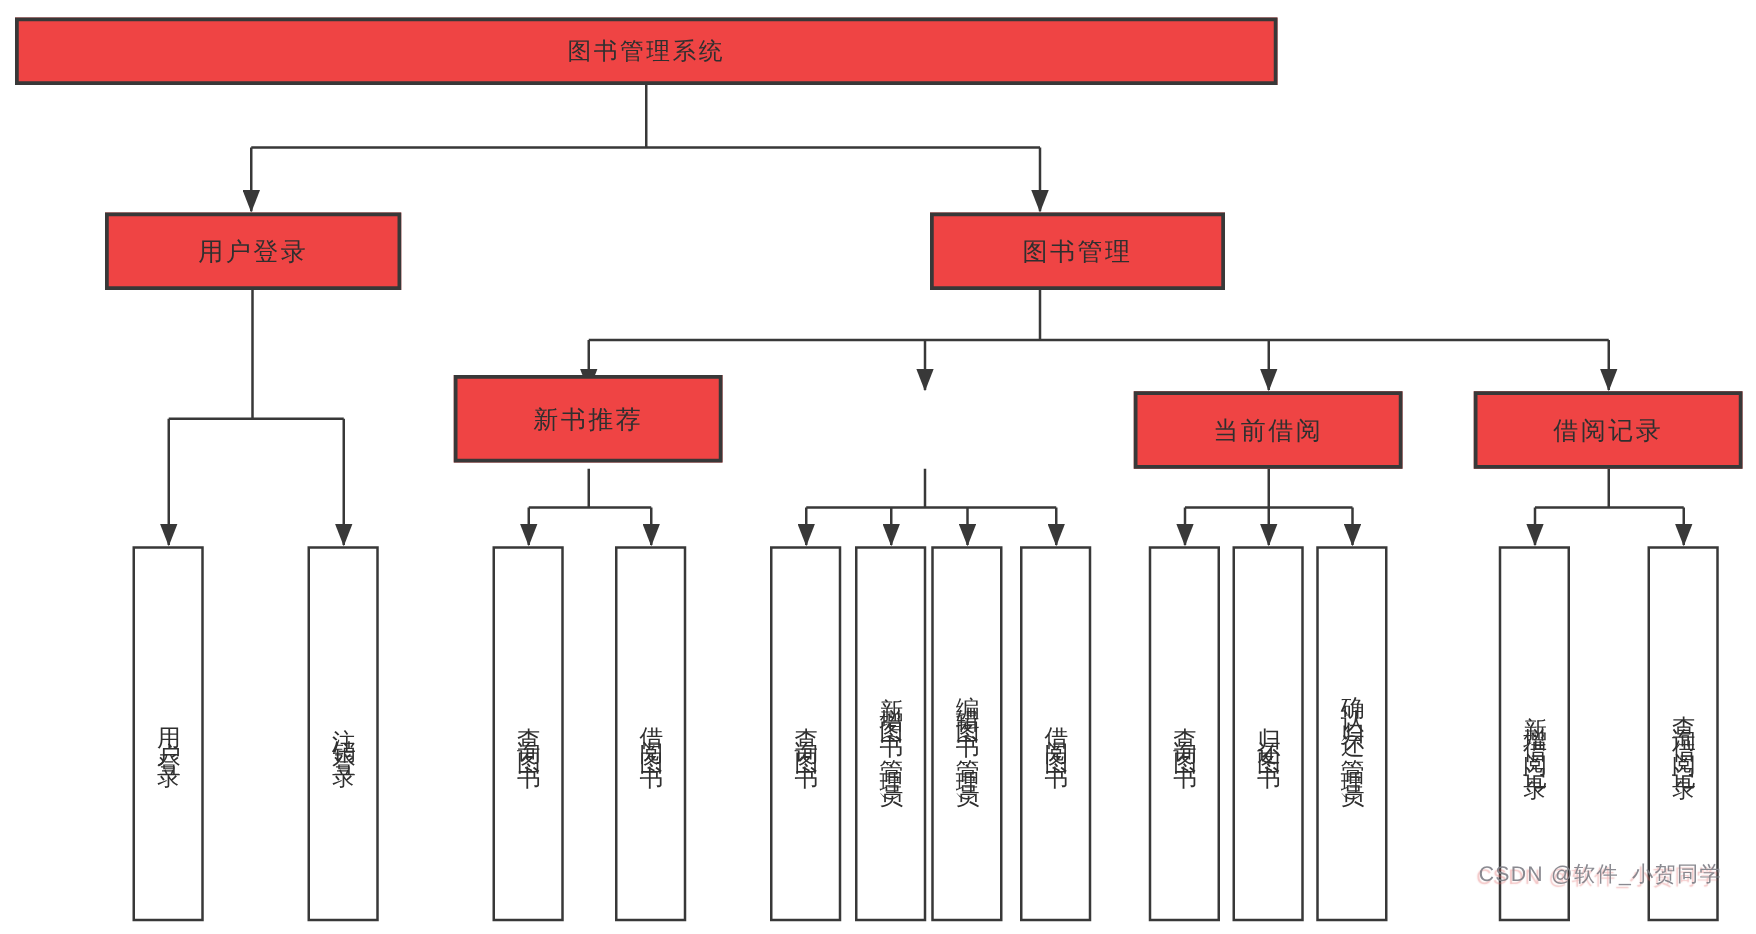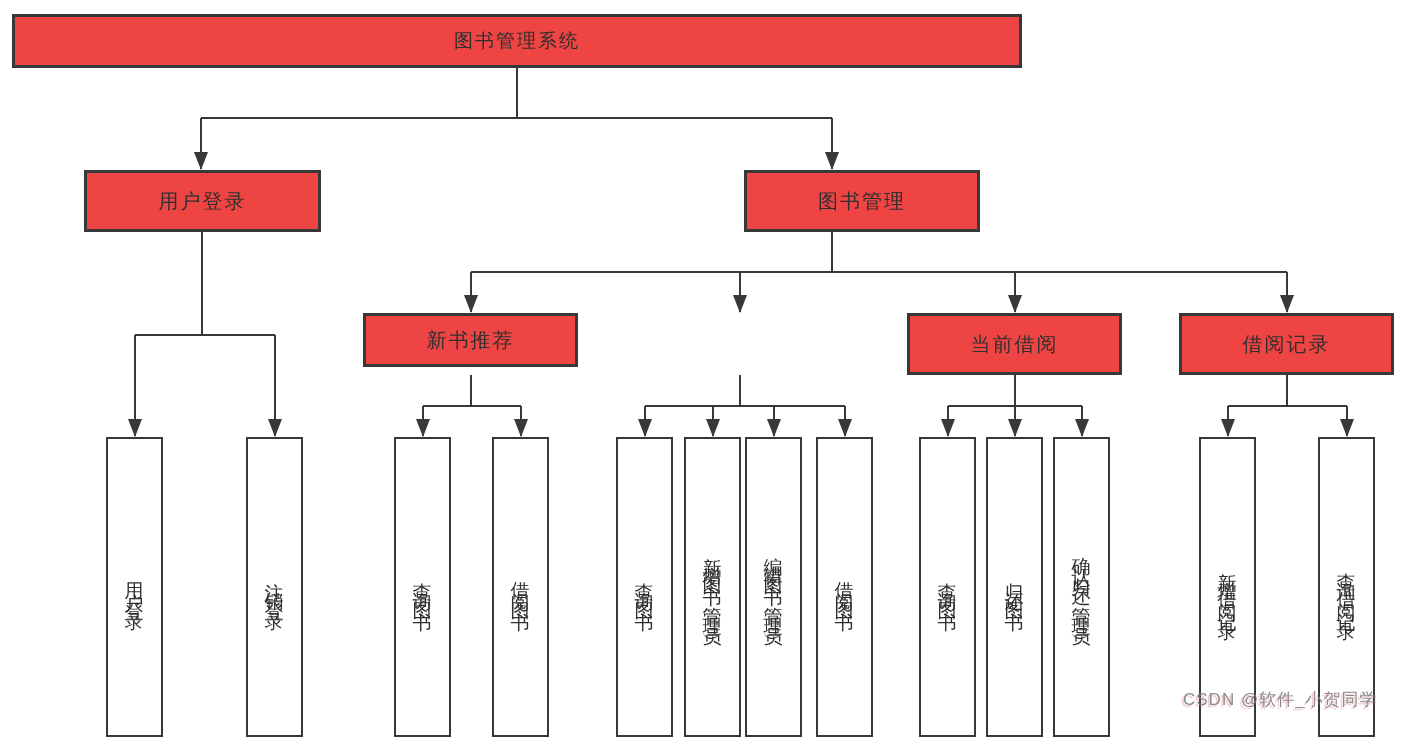--- a/index.html
+++ b/index.html
@@ -62,21 +62,21 @@
     <path class="ln" marker-end="url(#arrow)" d="M1082 406 V436"></path>
     <path class="ln" marker-end="url(#arrow)" d="M1228 406 V436"></path>
     <path class="ln" marker-end="url(#arrow)" d="M1347 406 V436"></path>
   </svg>
 
   <div class="box root" style="left:12px;top:14px;width:1010px;height:54px;">图书管理系统</div>
 
   <div class="box" style="left:84px;top:170px;width:237px;height:62px;">用户登录</div>
   <div class="box" style="left:714px;top:170px;width:236px;height:62px;margin-left:30px;">图书管理</div>
 
-  <div class="box" style="left:363px;top:313px;width:215px;height:54px;">新书推荐</div>
+  <div class="box" style="left:363px;top:300px;width:215px;height:70px;">新书推荐</div>
   <div class="box" style="left:907px;top:313px;width:215px;height:62px;">当前借阅</div>
   <div class="box" style="left:1179px;top:313px;width:215px;height:62px;">借阅记录</div>
 
   <div class="vbox" style="left:106px;">
     <span class="vtext">用户登录</span>
   </div>
   <div class="vbox" style="left:246px;">
     <span class="vtext">注销登录</span>
   </div>
   <div class="vbox" style="left:394px;">

